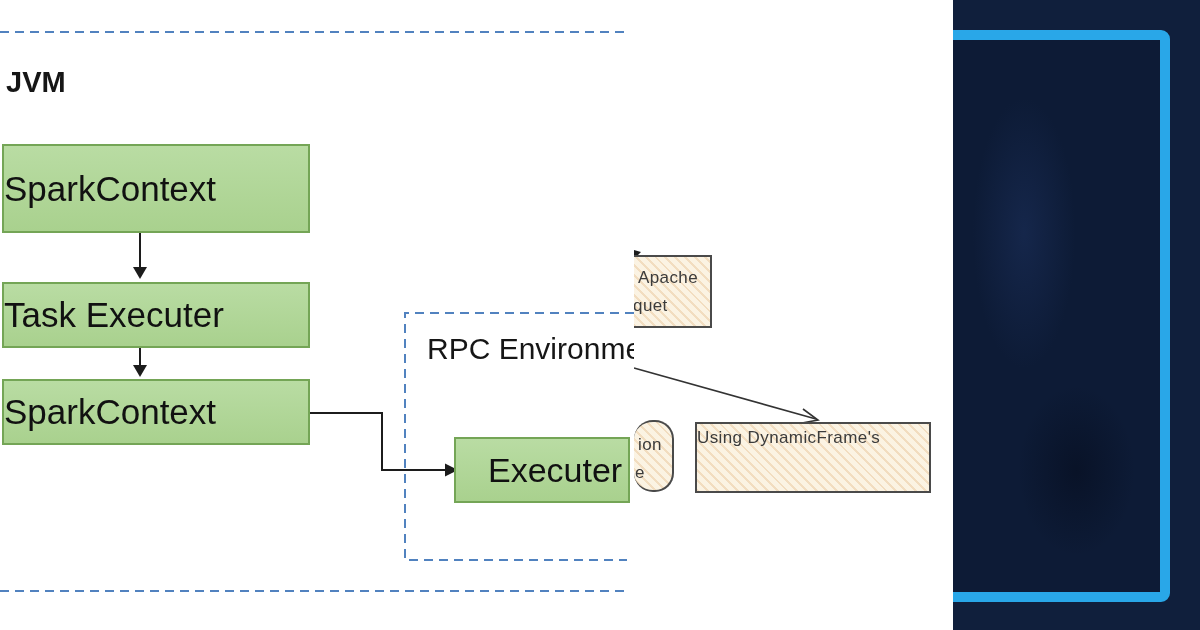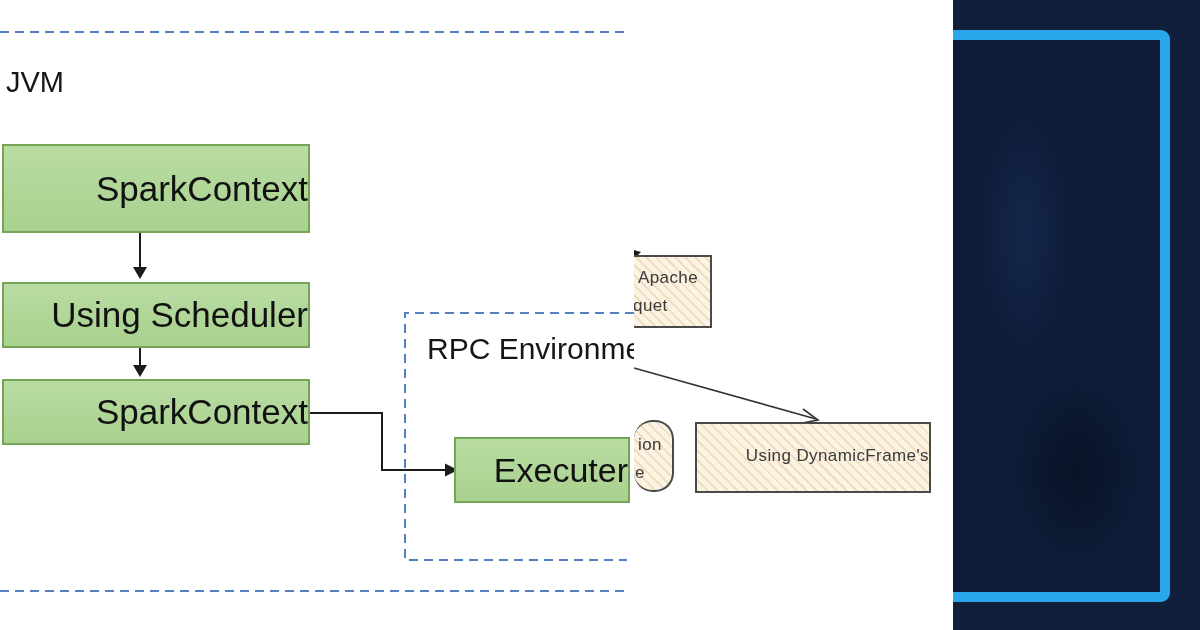--- a/index.html
+++ b/index.html
@@ -34,35 +34,35 @@
     letter-spacing:.4px;
     overflow:hidden;
   }
   .note.clipped{border-left:none;}
   .note-apache{left:634px;top:255px;width:78px;height:73px;}
   .note-apache .t1{position:absolute;left:4px;top:11px;white-space:nowrap;}
   .note-apache .t2{position:absolute;left:-7px;top:39px;white-space:nowrap;}
   .note-mid{left:634px;top:420px;width:40px;height:72px;border-radius:19px;}
   .note-mid .t1{position:absolute;left:4px;top:13px;white-space:nowrap;}
   .note-mid .t2{position:absolute;left:1px;top:41px;white-space:nowrap;}
-  .note-dyn{left:695px;top:422px;width:236px;height:71px;text-align:right;padding-top:20px;line-height:24px;}
+  .note-dyn{left:695px;top:422px;width:236px;height:71px;text-align:left;padding-top:2px;line-height:24px;}
   .note-dyn div{white-space:nowrap;}
 
   
   .left-layer{position:absolute;left:0;top:0;width:634px;height:630px;background:var(--canvas-bg);overflow:hidden;}
   .left-layer svg{position:absolute;left:0;top:0;}
 
-  .jvm-label{position:absolute;left:6px;top:66px;font-size:29px;color:var(--text-dark);}
+  .jvm-label{position:absolute;left:6px;top:66px;font-size:29px;color:var(--text-dark);font-weight:bold;}
   .rpc-label{position:absolute;left:427px;top:332px;font-size:30px;color:var(--text-dark);white-space:nowrap;}
 
   .gbox{
     position:absolute;left:2px;width:308px;
     background:linear-gradient(180deg, var(--green-fill-light), var(--green-fill));
     border:2px solid var(--green-border);
-    display:flex;align-items:center;justify-content:flex-end;
+    display:flex;align-items:center;justify-content:flex-start;
     font-size:35px;color:#111;
   }
   .gbox.spark{top:144px;height:89px;}
   .gbox.tasks{top:282px;height:66px;}
   .gbox.local{top:379px;height:66px;}
   .gbox.exec{left:454px;top:437px;width:176px;height:66px;font-size:34px;padding-left:32px;}
 
   
   .dash-line{stroke:var(--dash-blue);stroke-width:2;stroke-dasharray:9 6;fill:none;}
   .solid-line{stroke:var(--line-black);stroke-width:2;fill:none;}
@@ -124,21 +124,21 @@
       <path class="solid-line" d="M310 413 H382 V470 H445"></path>
       <polygon class="arrow-head" points="445,463.5 458,470 445,476.5"></polygon>
     </svg>
 
     <div class="jvm-label">JVM</div>
 
     <div class="gbox spark">
       <span>SparkContext</span>
     </div>
     <div class="gbox tasks">
-      <span>Using Scheduler</span>
+      <span>Task Executer</span>
     </div>
     <div class="gbox local">
       <span>SparkContext</span>
     </div>
 
     <div class="rpc-label">RPC Environment</div>
 
     <div class="gbox exec">
       <span>Executer</span>
     </div>

